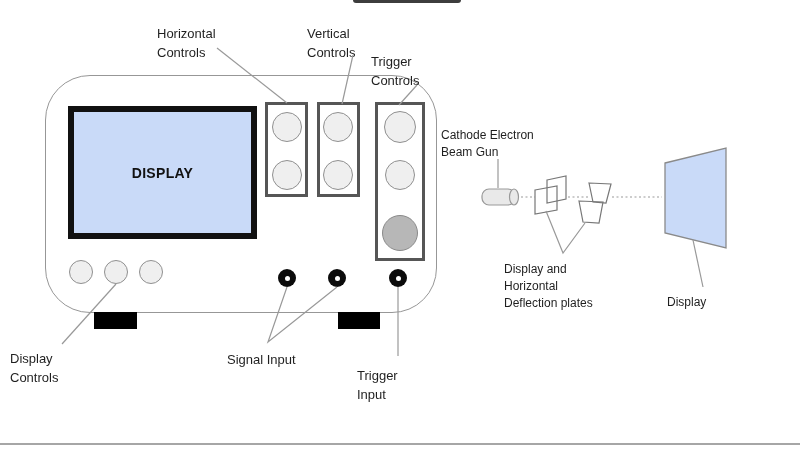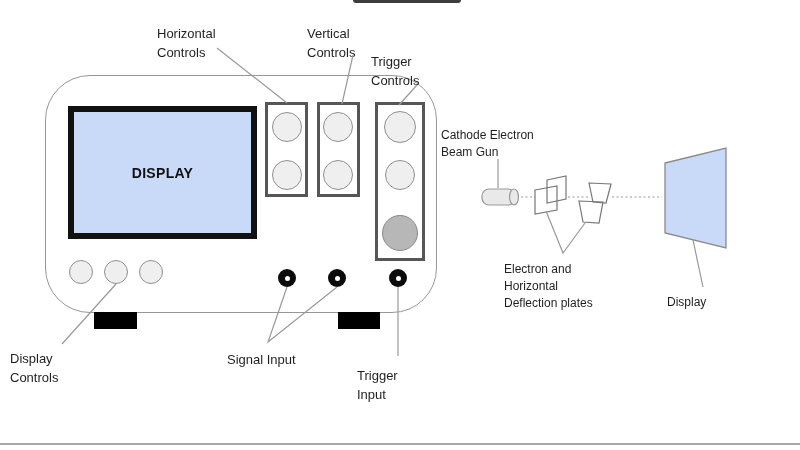--- a/index.html
+++ b/index.html
@@ -129,21 +129,21 @@
   <div class="label lbl-trigger">Trigger
 Controls</div>
   <div class="label lbl-display-controls">Display
 Controls</div>
   <div class="label lbl-signal-input">Signal Input</div>
   <div class="label lbl-trigger-input">Trigger
 Input</div>
 
   <div class="rlabel lbl-gun">Cathode Electron
 Beam Gun</div>
-  <div class="rlabel lbl-plates">Electron and
+  <div class="rlabel lbl-plates">Display and
 Horizontal
 Deflection plates</div>
   <div class="rlabel lbl-crt-display">Display</div>
 
   <svg class="overlay" width="800" height="450" viewBox="0 0 800 450">
 
     <line x1="217" y1="48" x2="287" y2="103" stroke="#999" stroke-width="1.2"></line>
     <line x1="353" y1="55" x2="342" y2="104" stroke="#999" stroke-width="1.2"></line>
     <line x1="417" y1="85" x2="399" y2="105" stroke="#999" stroke-width="1.2"></line>
     <line x1="62" y1="344" x2="116" y2="284" stroke="#999" stroke-width="1.2"></line>

